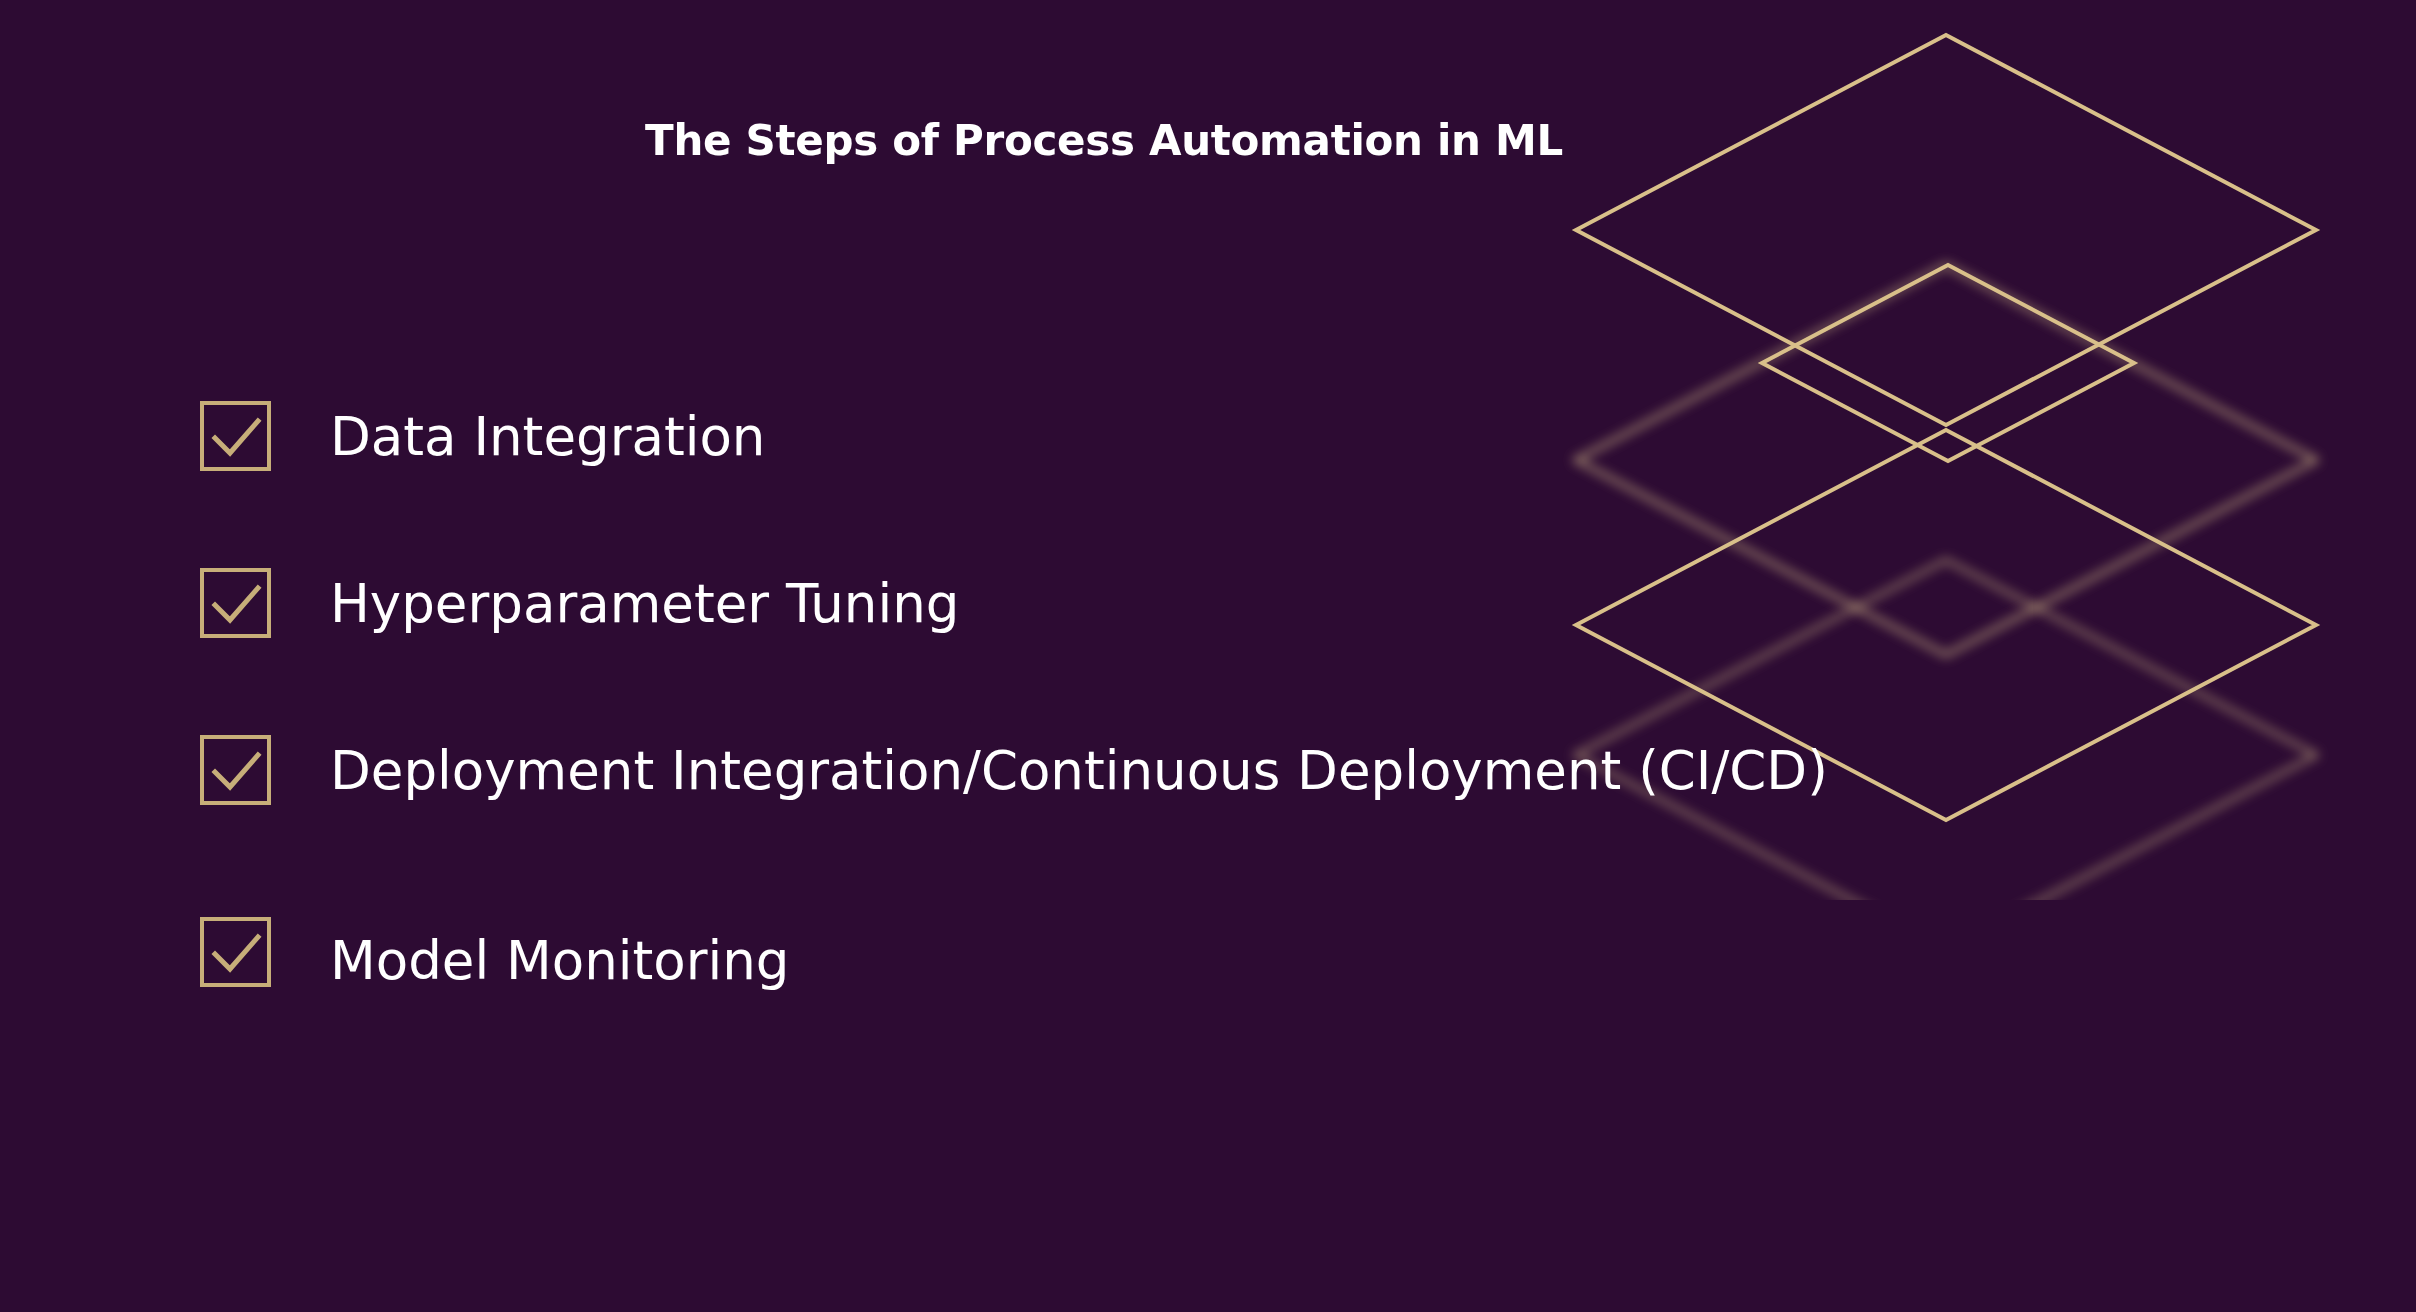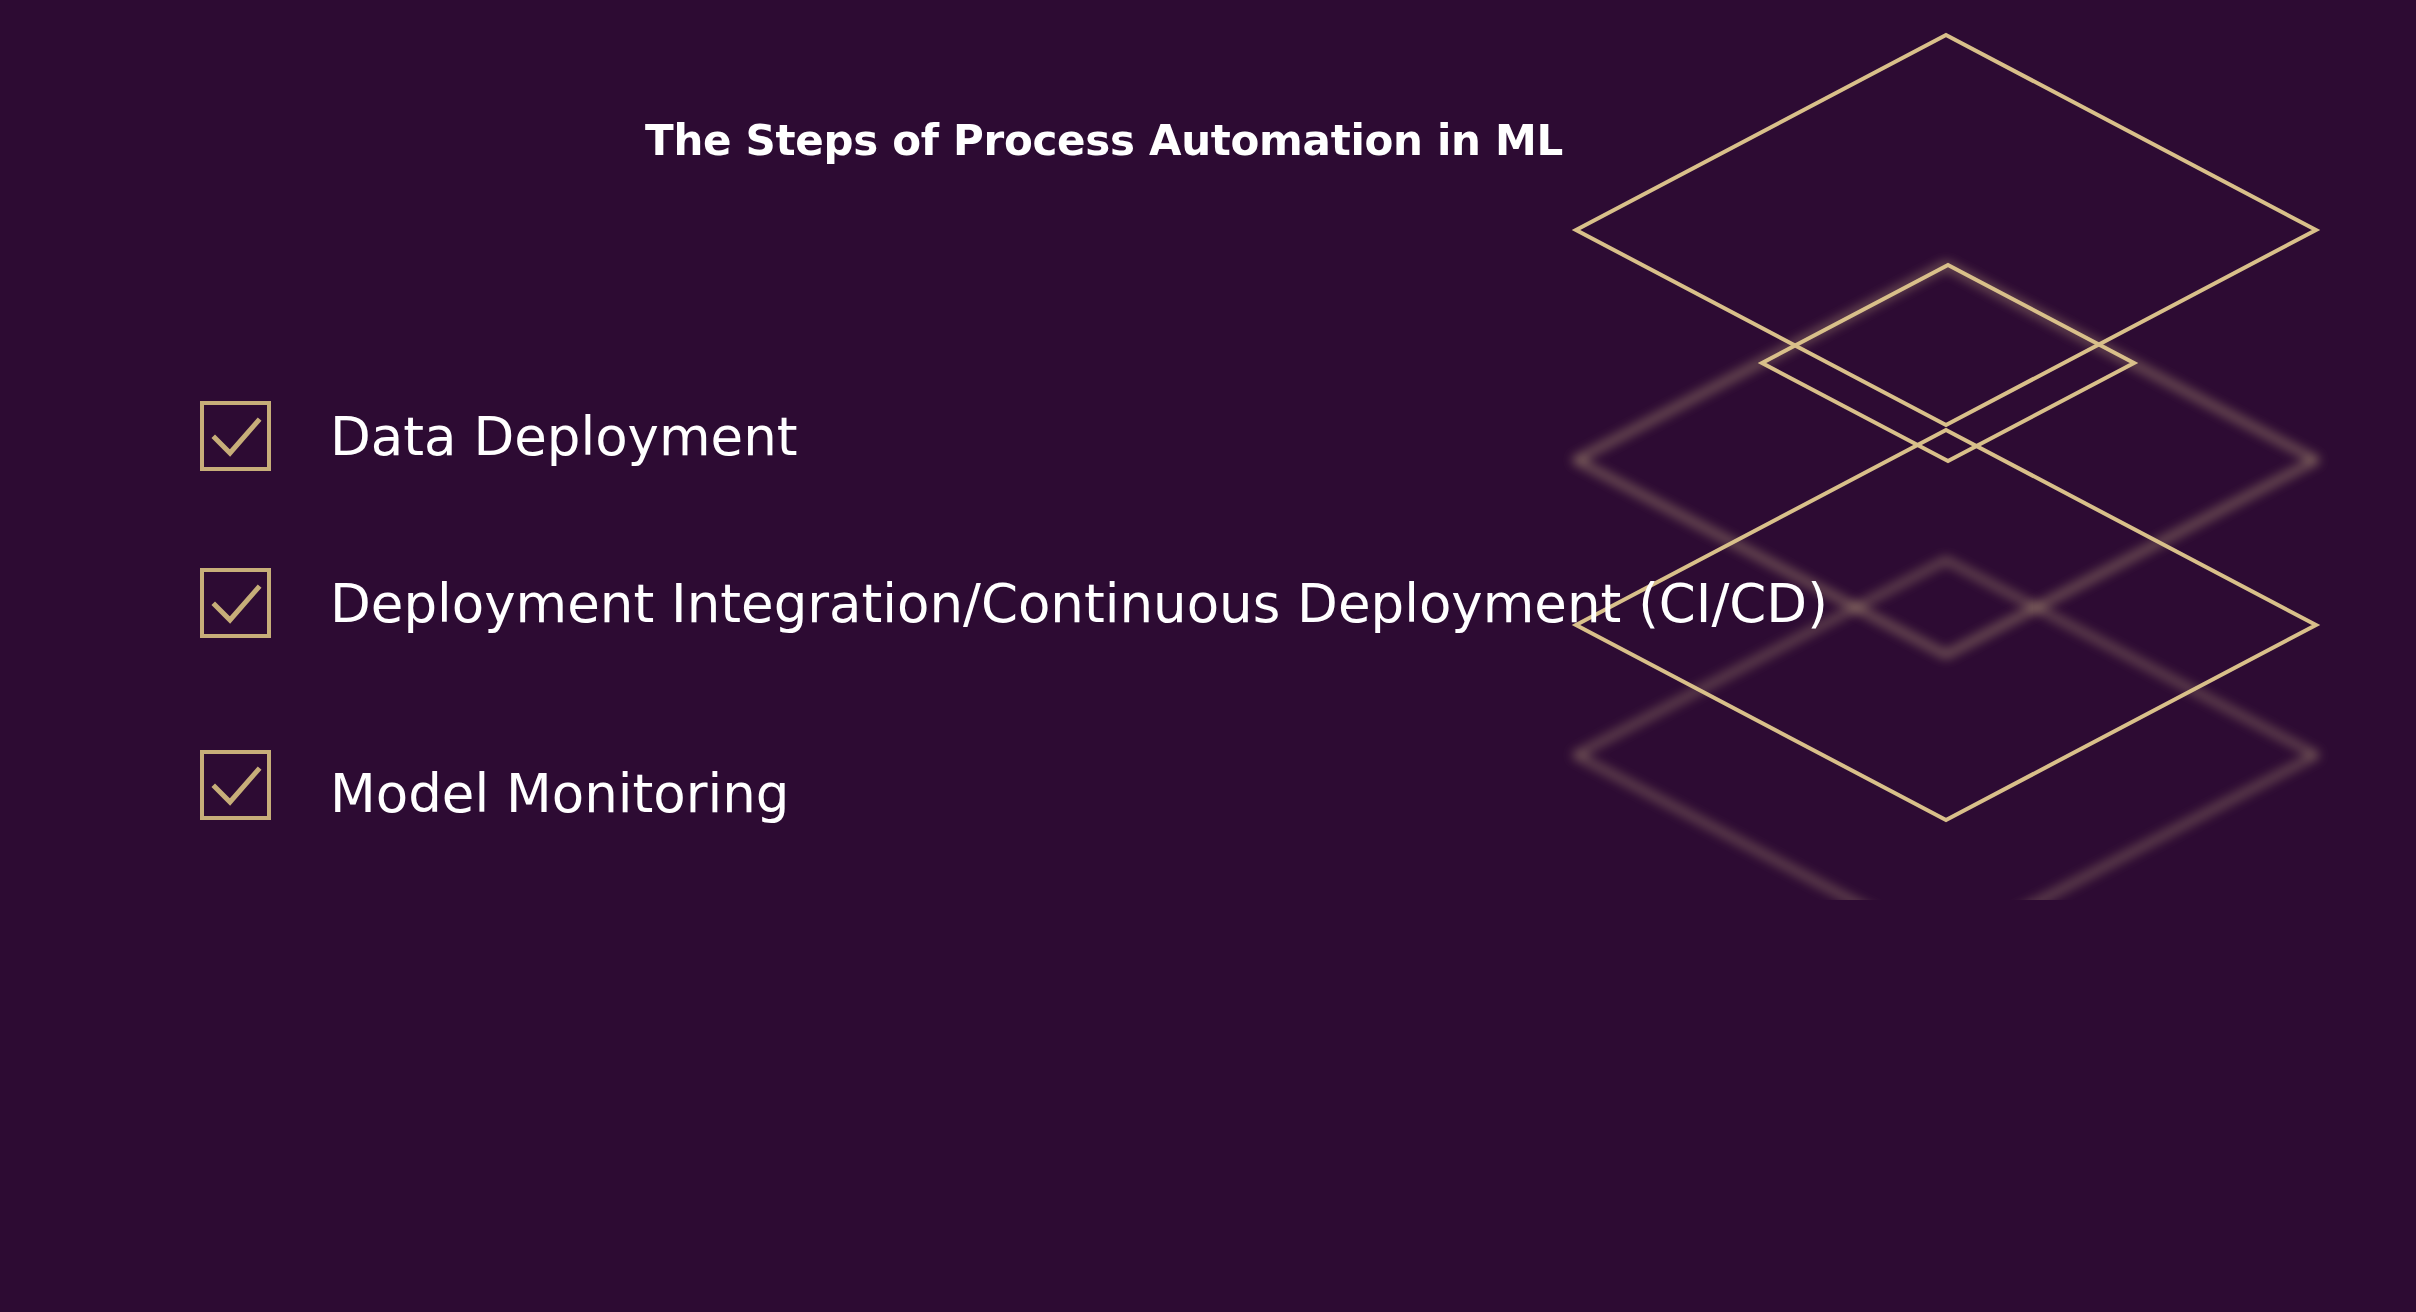--- a/index.html
+++ b/index.html
@@ -119,23 +119,31 @@
   <div id="title">The Steps of Process Automation in ML</div>
 
   <div id="checklist">
 
     <div class="check-row">
       <span class="check-box">
         <svg viewBox="0 0 71 70" xmlns="http://www.w3.org/2000/svg" aria-hidden="true">
           <polyline points="15,37 30,52 58,20" fill="none" stroke="#c7ae79" stroke-width="5" stroke-linecap="square" stroke-linejoin="miter"></polyline>
         </svg>
       </span>
-      <span class="check-label">Data Deployment</span>
+      <span class="check-label">Data Integration</span>
     </div>
 
+    <div class="check-row">
+      <span class="check-box">
+        <svg viewBox="0 0 71 70" xmlns="http://www.w3.org/2000/svg" aria-hidden="true">
+          <polyline points="15,37 30,52 58,20" fill="none" stroke="#c7ae79" stroke-width="5" stroke-linecap="square" stroke-linejoin="miter"></polyline>
+        </svg>
+      </span>
+      <span class="check-label">Hyperparameter Tuning</span>
+    </div>
 
 
     <div class="check-row">
       <span class="check-box">
         <svg viewBox="0 0 71 70" xmlns="http://www.w3.org/2000/svg" aria-hidden="true">
           <polyline points="15,37 30,52 58,20" fill="none" stroke="#c7ae79" stroke-width="5" stroke-linecap="square" stroke-linejoin="miter"></polyline>
         </svg>
       </span>
       <span class="check-label">Deployment Integration/Continuous Deployment (CI/CD)</span>
     </div>

